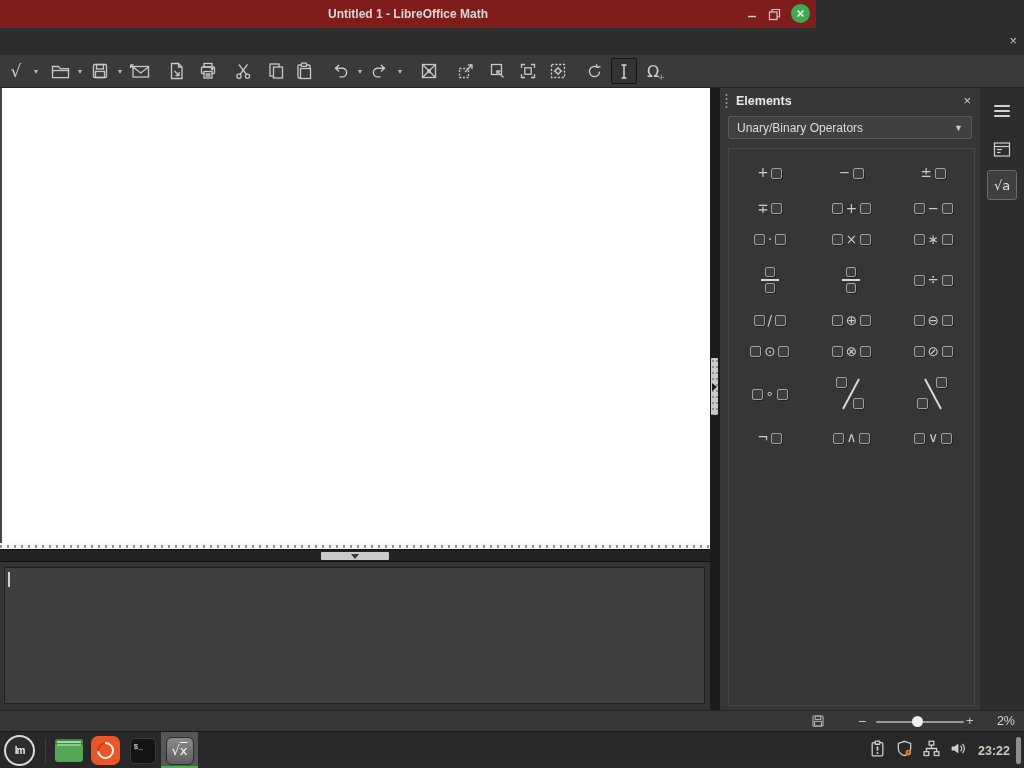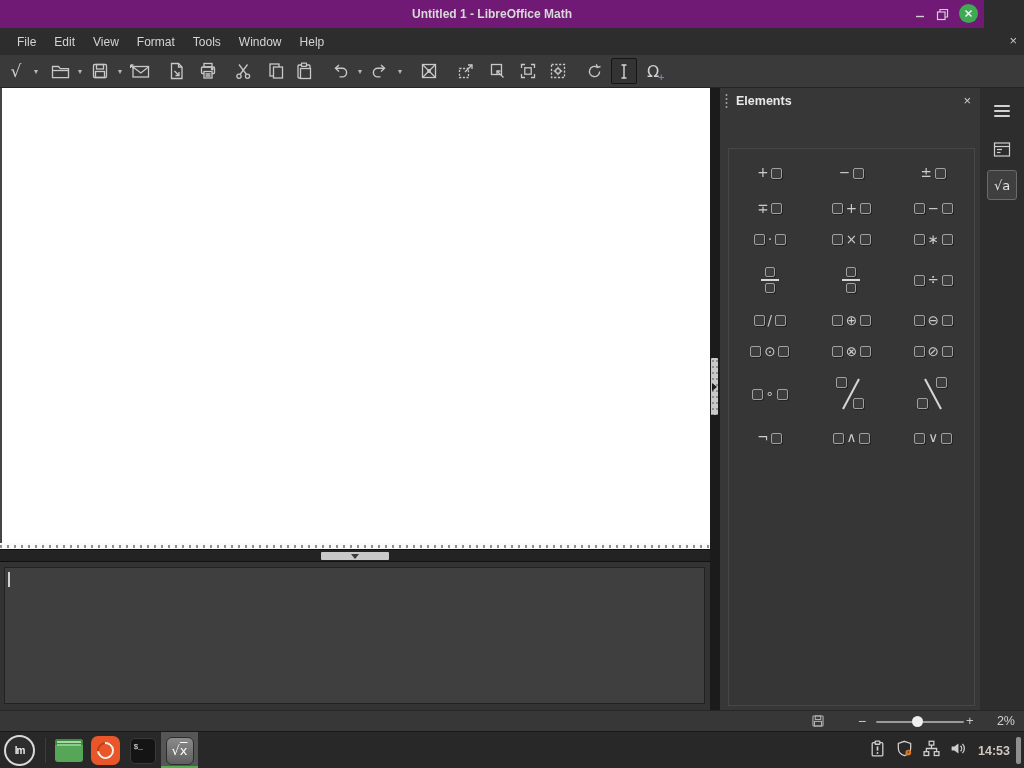--- a/index.html
+++ b/index.html
@@ -1,21 +1,21 @@
 <!DOCTYPE html>
 <html><head>
 <meta charset="utf-8">
 <style>
   html,body{margin:0;padding:0;background:#1a1a1a;}
   *{box-sizing:border-box;}
   .window{position:relative;width:1024px;height:768px;background:#2d2d2d;overflow:hidden;
     font-family:"Liberation Sans",sans-serif;color:#d6d6d6;-webkit-user-select:none;}
 
   
-  .titlebar{position:absolute;left:0;top:0;width:984px;height:28px;background:#701a75;}
+  .titlebar{position:absolute;left:0;top:0;width:816px;height:28px;background:#7f1d1d;}
   .title-text{position:absolute;left:50%;top:7px;transform:translateX(-50%);
     font-size:12px;font-weight:700;color:#d8d8d8;white-space:nowrap;}
   .win-btn{position:absolute;top:4px;width:20px;height:20px;display:flex;align-items:center;justify-content:center;}
   .wb-min{right:54px;}.wb-max{right:32px;}
   .wb-close{right:6px;width:19px;height:19px;border-radius:50%;background:#3cab52;top:4px;}
   .win-btn svg{display:block;}
 
   
   .menubar{position:absolute;left:0;top:28px;width:1024px;height:27px;background:#2d2d2d;display:flex;align-items:center;}
   .menu-items{display:flex;align-items:center;padding-left:8px;gap:0;}
@@ -153,29 +153,20 @@
         </svg>
     </div>
     <div class="win-btn wb-close">
       <svg width="11" height="11" viewBox="0 0 11 11">
           <path d="M2.5 2.5 L8.5 8.5 M8.5 2.5 L2.5 8.5" stroke="#f2f2f2" stroke-width="1.6"></path>
         </svg>
     </div>
   </div>
 
   <div class="menubar">
-    <div class="menu-items">
-        <span class="menu-item">File</span>
-        <span class="menu-item">Edit</span>
-        <span class="menu-item">View</span>
-        <span class="menu-item">Format</span>
-        <span class="menu-item">Tools</span>
-        <span class="menu-item">Window</span>
-        <span class="menu-item">Help</span>
-      </div>
     <div class="menu-close">×</div>
   </div>
 
   <div class="toolbar" id="toolbar">
       <div class="tb-btn">
         <span class="icon">
           <span class="g-sqrt">√</span>
         </span>
       </div>
       <div class="tb-caret">▾</div>
@@ -352,20 +343,24 @@
 
     <div class="vsplit">
       <div class="vsplit-handle"></div>
     </div>
 
     <div class="elements-panel">
       <div class="ep-header">
         <div class="ep-grip"></div>
         <div class="ep-title">Elements</div>
         <div class="ep-close">×</div>
+      </div>
+      <div class="ep-dropdown">
+        <span class="ep-dd-label">Unary/Binary Operators</span>
+        <span class="ep-dd-caret">▼</span>
       </div>
       <div class="ep-grid" id="ep-grid">
           <div class="ep-btn">
             <span class="op">+</span>
             <span class="ph"></span>
           </div>
           <div class="ep-btn">
             <span class="op">−</span>
             <span class="ph"></span>
           </div>
@@ -567,18 +562,18 @@
               <rect x="10.6" y="11" width="4.4" height="3.6"></rect>
               <path d="M8 4.8 V8 M3.2 11 V8 H12.8 V11"></path>
             </svg></span>
         </div>
         <div class="tray-ic">
           <span><svg width="18" height="17" viewBox="0 0 16 16" fill="none">
               <path d="M2 6.2 H4.6 L8.4 3.2 V12.8 L4.6 9.8 H2 Z" fill="#cfcfcf"></path>
               <path d="M10.4 5.4 A3.7 3.7 0 0 1 10.4 10.6 M12.2 3.6 A6.3 6.3 0 0 1 12.2 12.4" stroke="#cfcfcf" stroke-width="1.2"></path>
             </svg></span>
         </div>
-        <span class="tk-clock">14:53</span>
+        <span class="tk-clock">23:22</span>
       </div>
     <div class="show-desktop"></div>
   </div>
 
 </div>
 
 </body></html>

